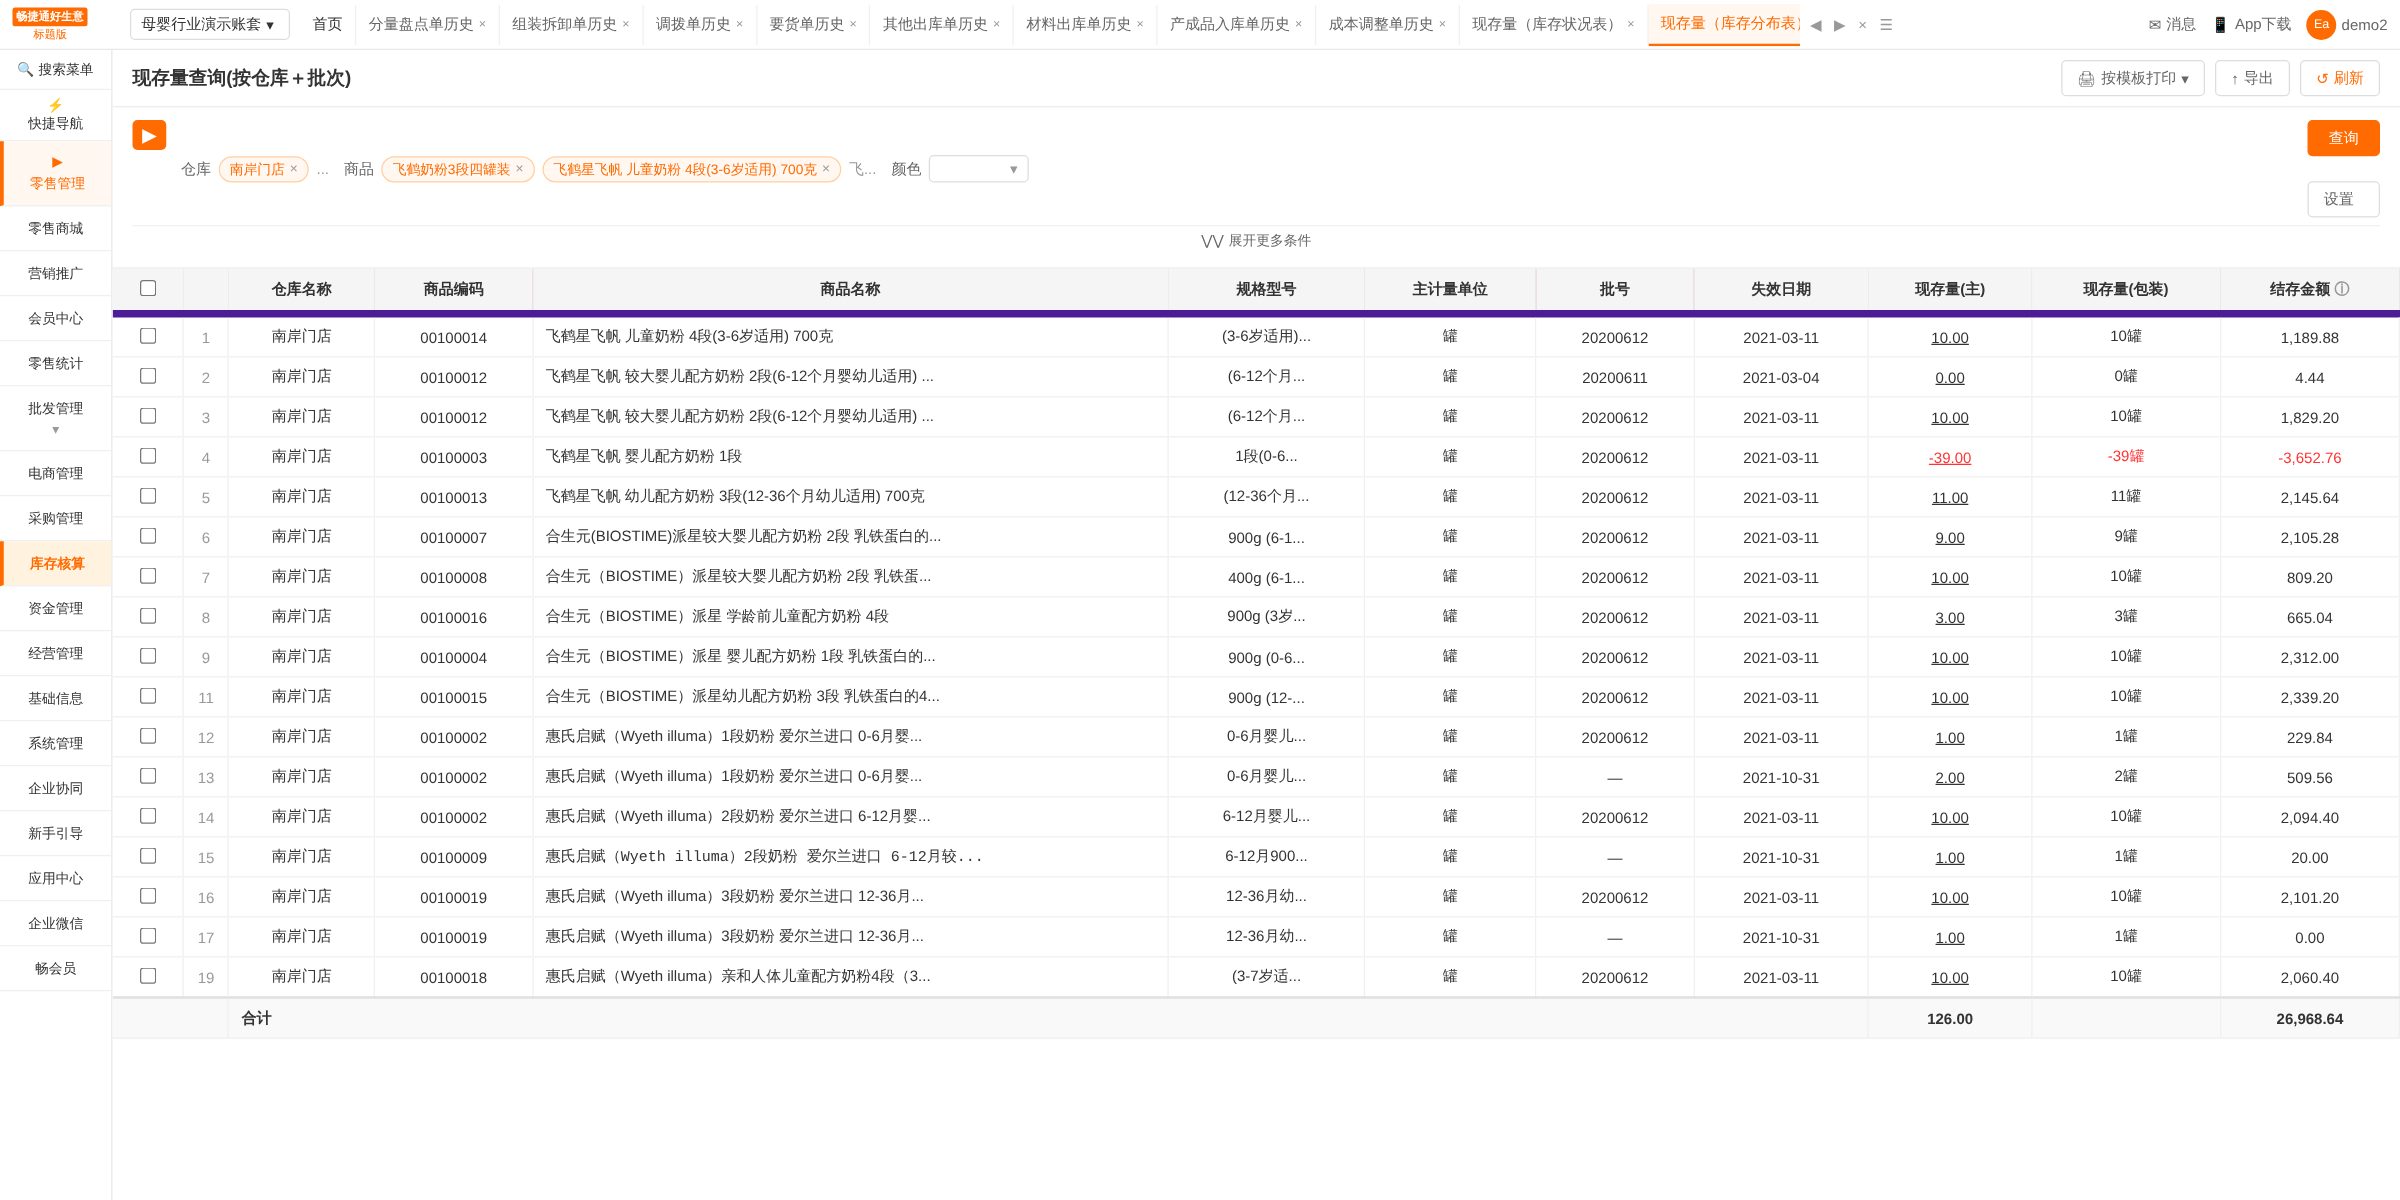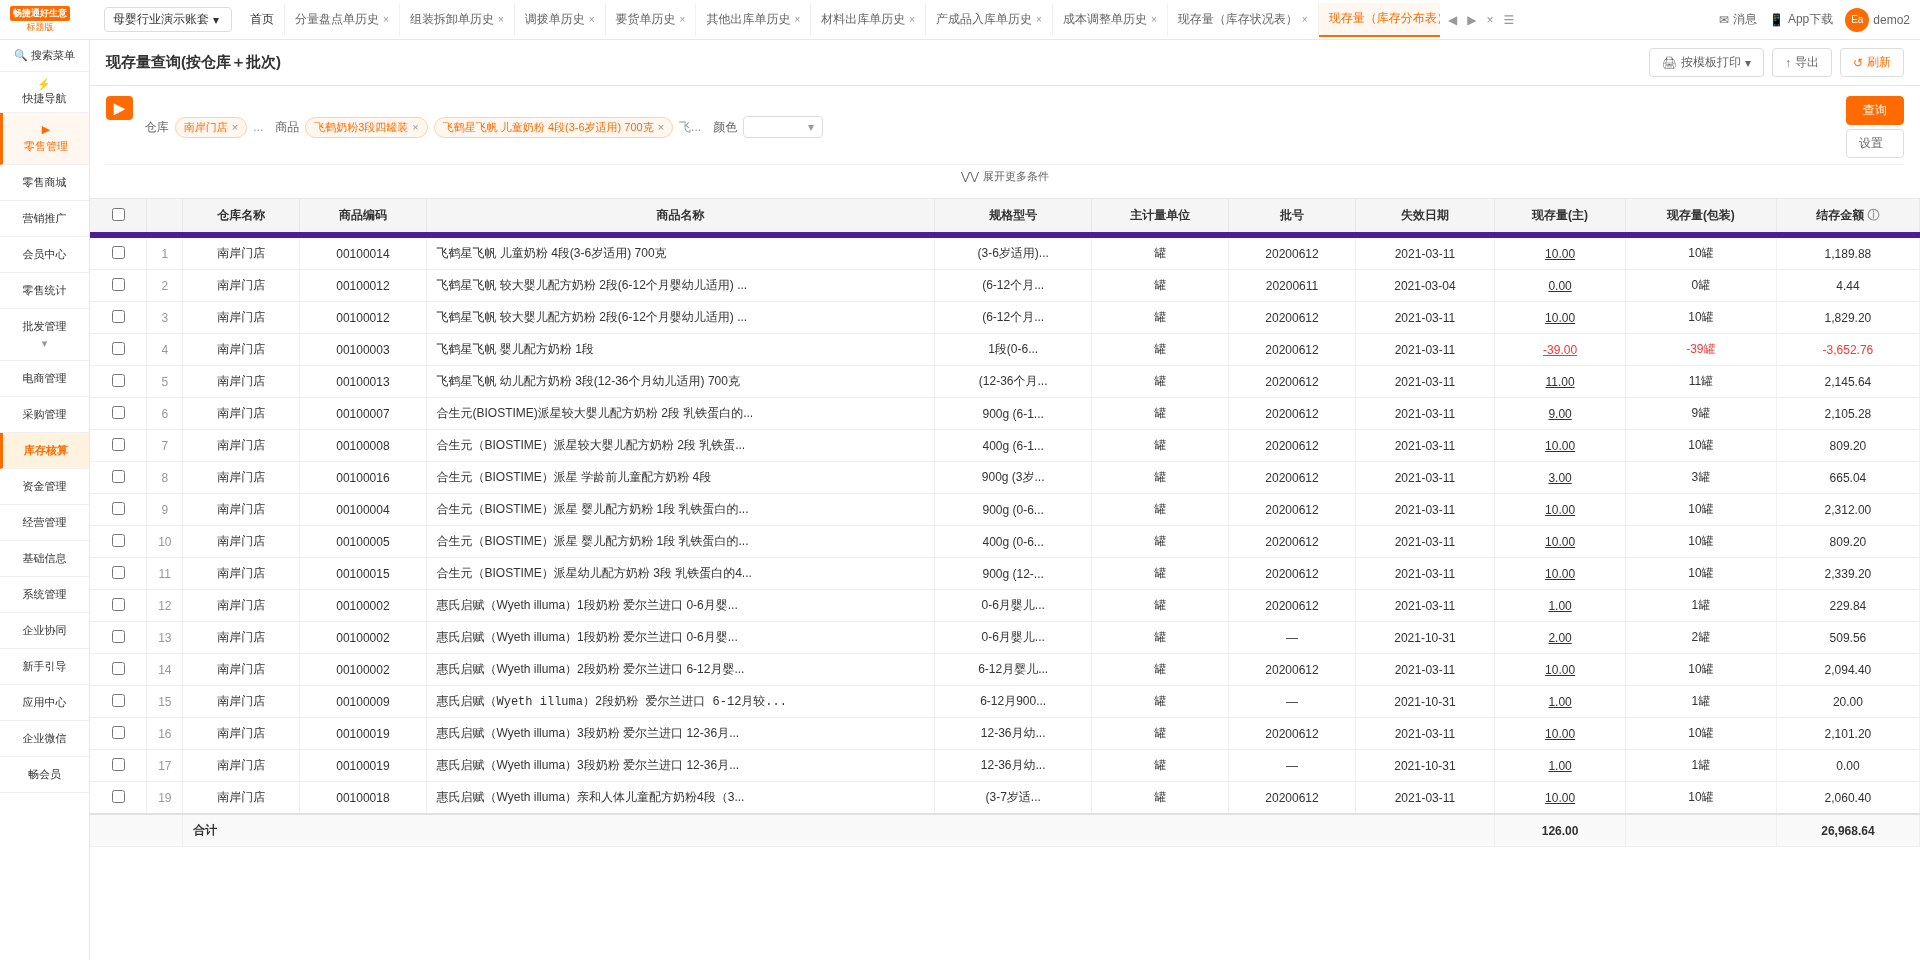--- a/index.html
+++ b/index.html
@@ -52,21 +52,21 @@
     .filter-row { display: flex; align-items: center; gap: 12px; flex-wrap: wrap; }
     .filter-expand-btn { background: #ff6b00; color: white; border: none; border-radius: 4px; padding: 4px 8px; cursor: pointer; font-size: 14px; font-weight: bold; align-self: flex-start; }
     .filter-group { display: flex; align-items: center; gap: 6px; }
     .filter-label { font-size: 12px; color: #666; white-space: nowrap; }
     .filter-tag { display: flex; align-items: center; background: #fff7f0; border: 1px solid #ffd0a0; border-radius: 12px; padding: 2px 8px; font-size: 11px; color: #ff6b00; gap: 4px; }
     .filter-tag .remove { cursor: pointer; color: #999; }
     .filter-more { color: #999; cursor: pointer; font-size: 12px; }
     .filter-tag-group { display: flex; gap: 6px; flex-wrap: wrap; align-items: center; }
     .expand-more { display: flex; align-items: center; justify-content: center; padding: 4px; color: #666; cursor: pointer; font-size: 11px; gap: 4px; border-top: 1px solid #f0f0f0; margin-top: 6px; }
     .color-select { display: flex; align-items: center; border: 1px solid #ddd; border-radius: 4px; padding: 3px 8px; background: #fff; cursor: pointer; gap: 4px; font-size: 12px; color: #999; min-width: 80px; justify-content: space-between; }
-    .query-btn-area { display: flex; flex-direction: column; gap: 4px; margin-left: auto; }
+    .query-btn-area { display: flex; flex-direction: column; gap: 20px; margin-left: auto; }
 
     
     .table-area { flex: 1; overflow: auto; padding: 0; background: #fff; }
     table { width: 100%; border-collapse: collapse; font-size: 12px; }
     thead tr { background: #ec4899; border-bottom: 6px solid #4c1d95; }
     thead th { padding: 8px 10px; font-weight: 600; color: #333; text-align: center; border-right: 1px solid #e8e8e8; white-space: nowrap; position: sticky; top: 0; background: #f5f5f5; z-index: 1; }
     tbody tr { border-bottom: 1px solid #f0f0f0; }
     tbody td { padding: 7px 10px; color: #333; text-align: center; border-right: 1px solid #f0f0f0; white-space: nowrap; }
     tbody td.text-left { text-align: left; }
     .negative { color: #ff3333; }
@@ -413,34 +413,20 @@
     <td>900g (0-6...</td>
     <td>罐</td>
     <td>20200612</td>
     <td>2021-03-11</td>
     <td class="underline">10.00</td>
     <td>10罐</td>
     <td>2,312.00</td>
   </tr>
               <tr>
     <td><input type="checkbox" style=""></td>
-    <td class="col-idx">10</td>
-    <td>南岸门店</td>
-    <td>00100005</td>
-    <td class="text-left" style="max-width:300px;overflow:hidden;text-overflow:ellipsis;">合生元（BIOSTIME）派星 婴儿配方奶粉 1段 乳铁蛋白的...</td>
-    <td>400g (0-6...</td>
-    <td>罐</td>
-    <td>20200612</td>
-    <td>2021-03-11</td>
-    <td class="underline">10.00</td>
-    <td>10罐</td>
-    <td>809.20</td>
-  </tr>
-              <tr>
-    <td><input type="checkbox" style=""></td>
     <td class="col-idx">11</td>
     <td>南岸门店</td>
     <td>00100015</td>
     <td class="text-left" style="max-width:300px;overflow:hidden;text-overflow:ellipsis;">合生元（BIOSTIME）派星幼儿配方奶粉 3段 乳铁蛋白的4...</td>
     <td>900g (12-...</td>
     <td>罐</td>
     <td>20200612</td>
     <td>2021-03-11</td>
     <td class="underline">10.00</td>
     <td>10罐</td>

